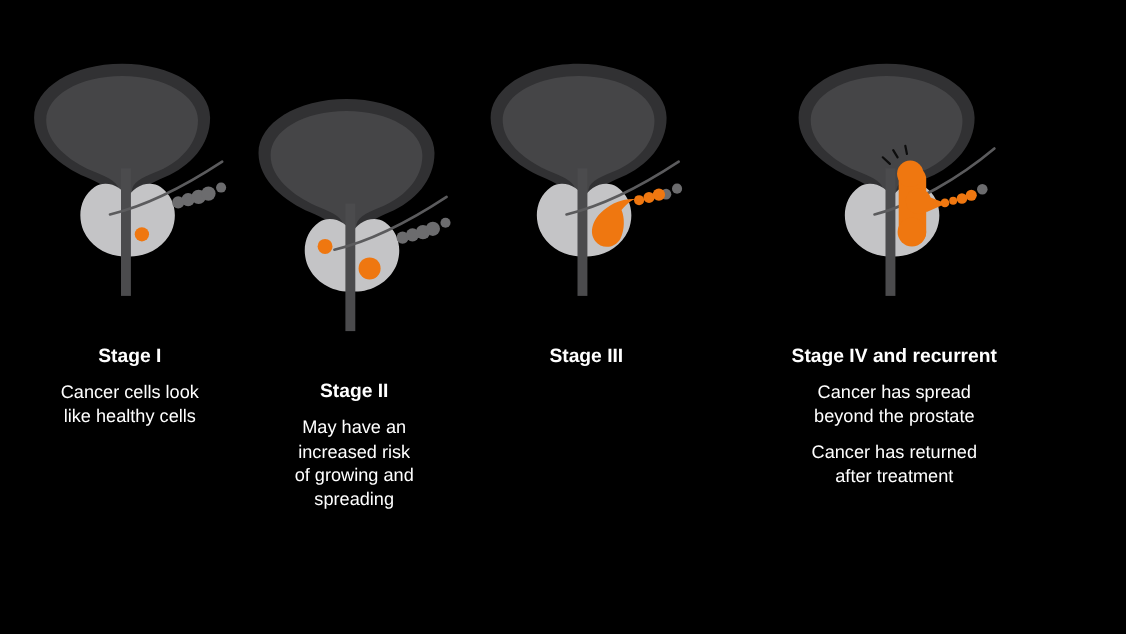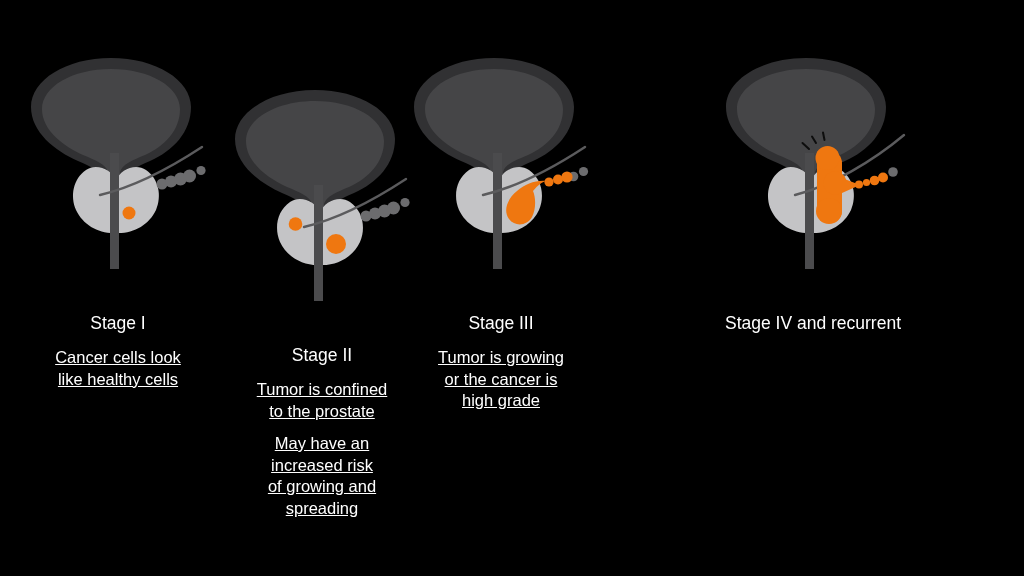--- a/index.html
+++ b/index.html
@@ -16,25 +16,25 @@
   }
   html, body { margin:0; padding:0; background:var(--background); }
   .canvas {
     position:relative; width:1024px; height:576px;
     background:var(--background); overflow:hidden;
     font-family:"Liberation Sans", sans-serif;
   }
   .stage-col { position:absolute; top:0; height:576px; text-align:center; color:var(--text); }
   .col-1 { left:13px;  width:210px; }
   .col-2 { left:217px; width:210px;margin-top:32px; }
-  .col-3 { left:396px; width:210px; }
+  .col-3 { left:428px; width:210px; }
   .col-4 { left:678px; width:270px; }
   .figure { display:block; margin:55px auto 0; overflow:visible; transform:translateX(-7px); }
-  .stage-title { font-size:17.5px; line-height:22px; font-weight:normal; margin:27px 0 13px; }
-  .stage-par { font-size:16.5px; line-height:21.5px; margin:0 0 11px; white-space:pre-line;text-decoration:underline; }
+  .stage-title { font-size:17.5px; line-height:22px; font-weight:bold; margin:27px 0 13px; }
+  .stage-par { font-size:16.5px; line-height:21.5px; margin:0 0 11px; white-space:pre-line; }
   
   .f-outer    { fill:var(--bladder-outer); }
   .f-inner    { fill:var(--bladder-inner); }
   .f-prostate { fill:var(--prostate); }
   .f-tube     { fill:var(--urethra); }
   .f-line     { stroke:var(--duct-line); stroke-width:2.4; fill:none; stroke-linecap:round; }
   .f-node     { fill:var(--duct-nodes); }
   .f-tumor    { fill:var(--tumor); }
   .f-crack    { stroke:var(--crack-marks); stroke-width:2; fill:none; stroke-linecap:round; }
 </style>
@@ -75,22 +75,20 @@
         <circle class="f-node" cx="146" cy="129" r="5.5"></circle>
         <circle class="f-node" cx="155" cy="126.5" r="6"></circle>
         <circle class="f-node" cx="164.5" cy="124" r="6.5"></circle>
         <circle class="f-node" cx="173.5" cy="121" r="6.5"></circle>
         <circle class="f-node" cx="185" cy="115.5" r="4.6"></circle>
       </g>
       <circle class="f-tumor" cx="75.5" cy="137" r="6.8"></circle>
       <circle class="f-tumor" cx="116" cy="157" r="10"></circle>
     </svg>
     <h2 class="stage-title">Stage II</h2>
-    <p class="stage-par">Tumor is confined
-to the prostate</p>
     <p class="stage-par">May have an
 increased risk
 of growing and
 spreading</p>
   </div>
 
   <div class="stage-col col-3">
     <svg class="figure" width="190" height="230" viewBox="0 0 190 230">
       <path class="f-outer" d="M 95,3 C 140,3 175,25 175,52 C 175,77 157,96 134,106 C 121,111.5 112,116 110,125 L 110,134 L 86,134 L 86,125 C 84,116 75,111.5 62,106 C 39,96 15,77 15,52 C 15,25 50,3 95,3 Z"></path>
       <path class="f-inner" d="M 95,14 C 134,14 164,32 164,54 C 164,75 149,91 129,100 C 117,105 106,109 104,117 L 104,127 L 92,127 L 92,117 C 90,109 79,105 67,100 C 47,91 26,75 26,54 C 26,32 56,14 95,14 Z"></path>
@@ -102,23 +100,20 @@
         <circle class="f-node" cx="184.5" cy="116.5" r="4.6"></circle>
       </g>
       <path class="f-tumor" d="M 147,126 C 137,125 126,129 118,136 C 108,144 104,156 110,164 C 116,172 128,171 133,162 C 137,154 137,143 134,136 C 139,130 143,127 147,126 Z"></path>
       <g>
         <circle class="f-tumor" cx="150" cy="127" r="4.6"></circle>
         <circle class="f-tumor" cx="159" cy="124.5" r="5"></circle>
         <circle class="f-tumor" cx="168" cy="122" r="5.6"></circle>
       </g>
     </svg>
     <h2 class="stage-title">Stage III</h2>
-    <p class="stage-par">Tumor is growing
-or the cancer is
-high grade</p>
   </div>
 
   <div class="stage-col col-4">
     <svg class="figure" width="190" height="230" viewBox="0 0 190 230">
       <path class="f-outer" d="M 95,3 C 140,3 175,25 175,52 C 175,77 157,96 134,106 C 121,111.5 112,116 110,125 L 110,134 L 86,134 L 86,125 C 84,116 75,111.5 62,106 C 39,96 15,77 15,52 C 15,25 50,3 95,3 Z"></path>
       <path class="f-inner" d="M 95,14 C 134,14 164,32 164,54 C 164,75 149,91 129,100 C 117,105 106,109 104,117 L 104,127 L 92,127 L 92,117 C 90,109 79,105 67,100 C 47,91 26,75 26,54 C 26,32 56,14 95,14 Z"></path>
       <path class="f-prostate" d="M 100,126 C 96,114 80,108 70,115 C 57,124 54,141 60,155 C 67,170 83,179 100,178 C 117,179 133,170 140,155 C 146,141 143,124 130,115 C 120,108 104,114 100,126 Z"></path>
       <rect class="f-tube" x="94" y="98" width="9" height="116"></rect>
       <path class="f-line" d="M 84,140 C 120,131 162,106 193,80"></path>
       <circle class="f-node" cx="182" cy="117" r="4.8"></circle>
@@ -129,15 +124,19 @@
         <circle class="f-tumor" cx="118" cy="156" r="13"></circle>
         <path class="f-tumor" d="M 131,123 L 149,130 L 131,138 Z"></path>
         <circle class="f-tumor" cx="148" cy="129.5" r="4"></circle>
         <circle class="f-tumor" cx="155.5" cy="127.5" r="3.6"></circle>
         <circle class="f-tumor" cx="163.5" cy="125.5" r="4.8"></circle>
         <circle class="f-tumor" cx="172" cy="122.5" r="5"></circle>
       </g>
       <path class="f-crack" d="M 98,94 L 91.5,88 M 105,88 L 101,81.5 M 113.5,85 L 112,77.5"></path>
     </svg>
     <h2 class="stage-title">Stage IV and recurrent</h2>
+    <p class="stage-par">Cancer has spread
+beyond the prostate</p>
+    <p class="stage-par">Cancer has returned
+after treatment</p>
   </div>
 
 </div>
 
 </body></html>

